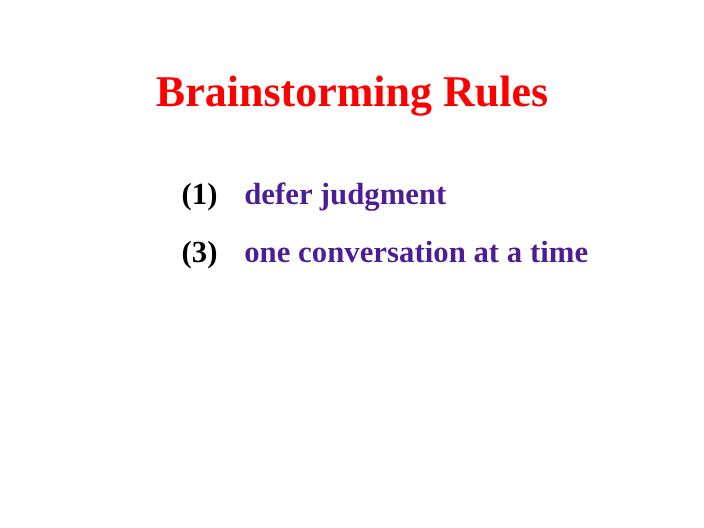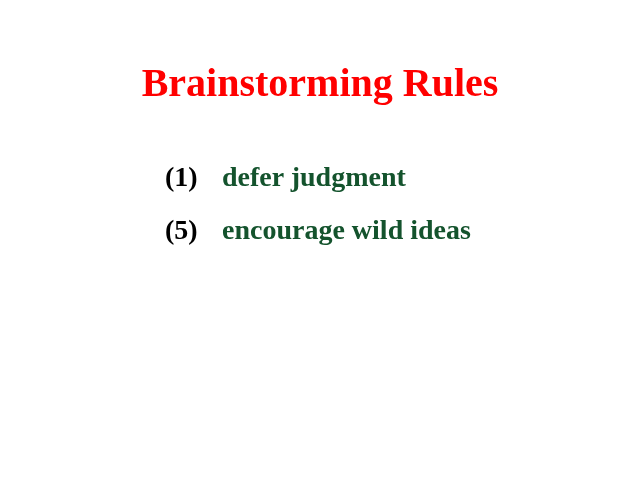--- a/index.html
+++ b/index.html
@@ -37,39 +37,39 @@
     line-height: 53px;
     font-size: 28px;
     white-space: nowrap;
   }
   .rule-number {
     display: inline-block;
     width: 50px;
     color: #000000;
   }
   .rule-text {
-    color: #14532d;
+    color: #4c1d95;
   }
 </style>
 </head>
 <body>
 
 <div class="slide">
 
   <div class="slide-title">Brainstorming Rules</div>
 
   <div class="rules">
 
     <div class="rule">
       <span class="rule-number">(1)</span>
       <span class="rule-text">defer judgment</span>
     </div>
 
 
+    <div class="rule">
+      <span class="rule-number">(3)</span>
+      <span class="rule-text">one conversation at a time</span>
+    </div>
 
 
-    <div class="rule">
-      <span class="rule-number">(5)</span>
-      <span class="rule-text">encourage wild ideas</span>
-    </div>
 
   </div>
 </div>
 
 </body></html>

